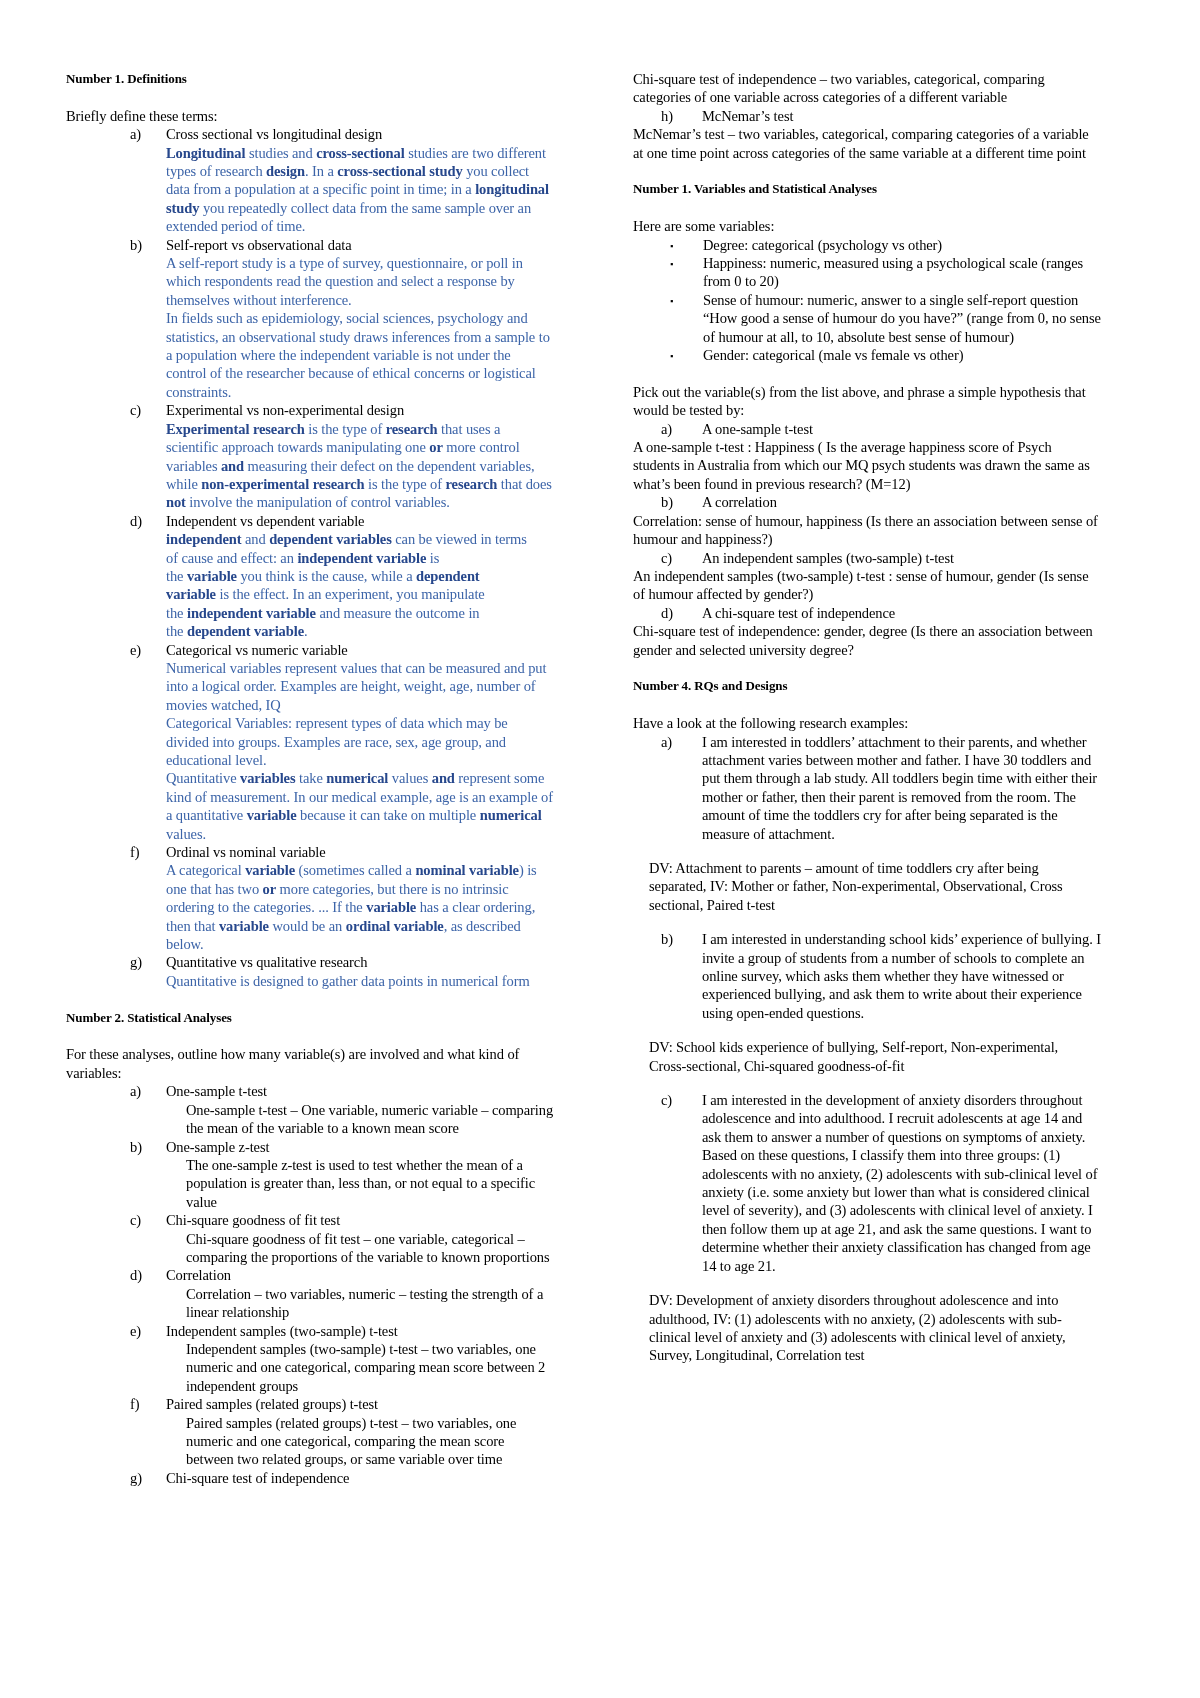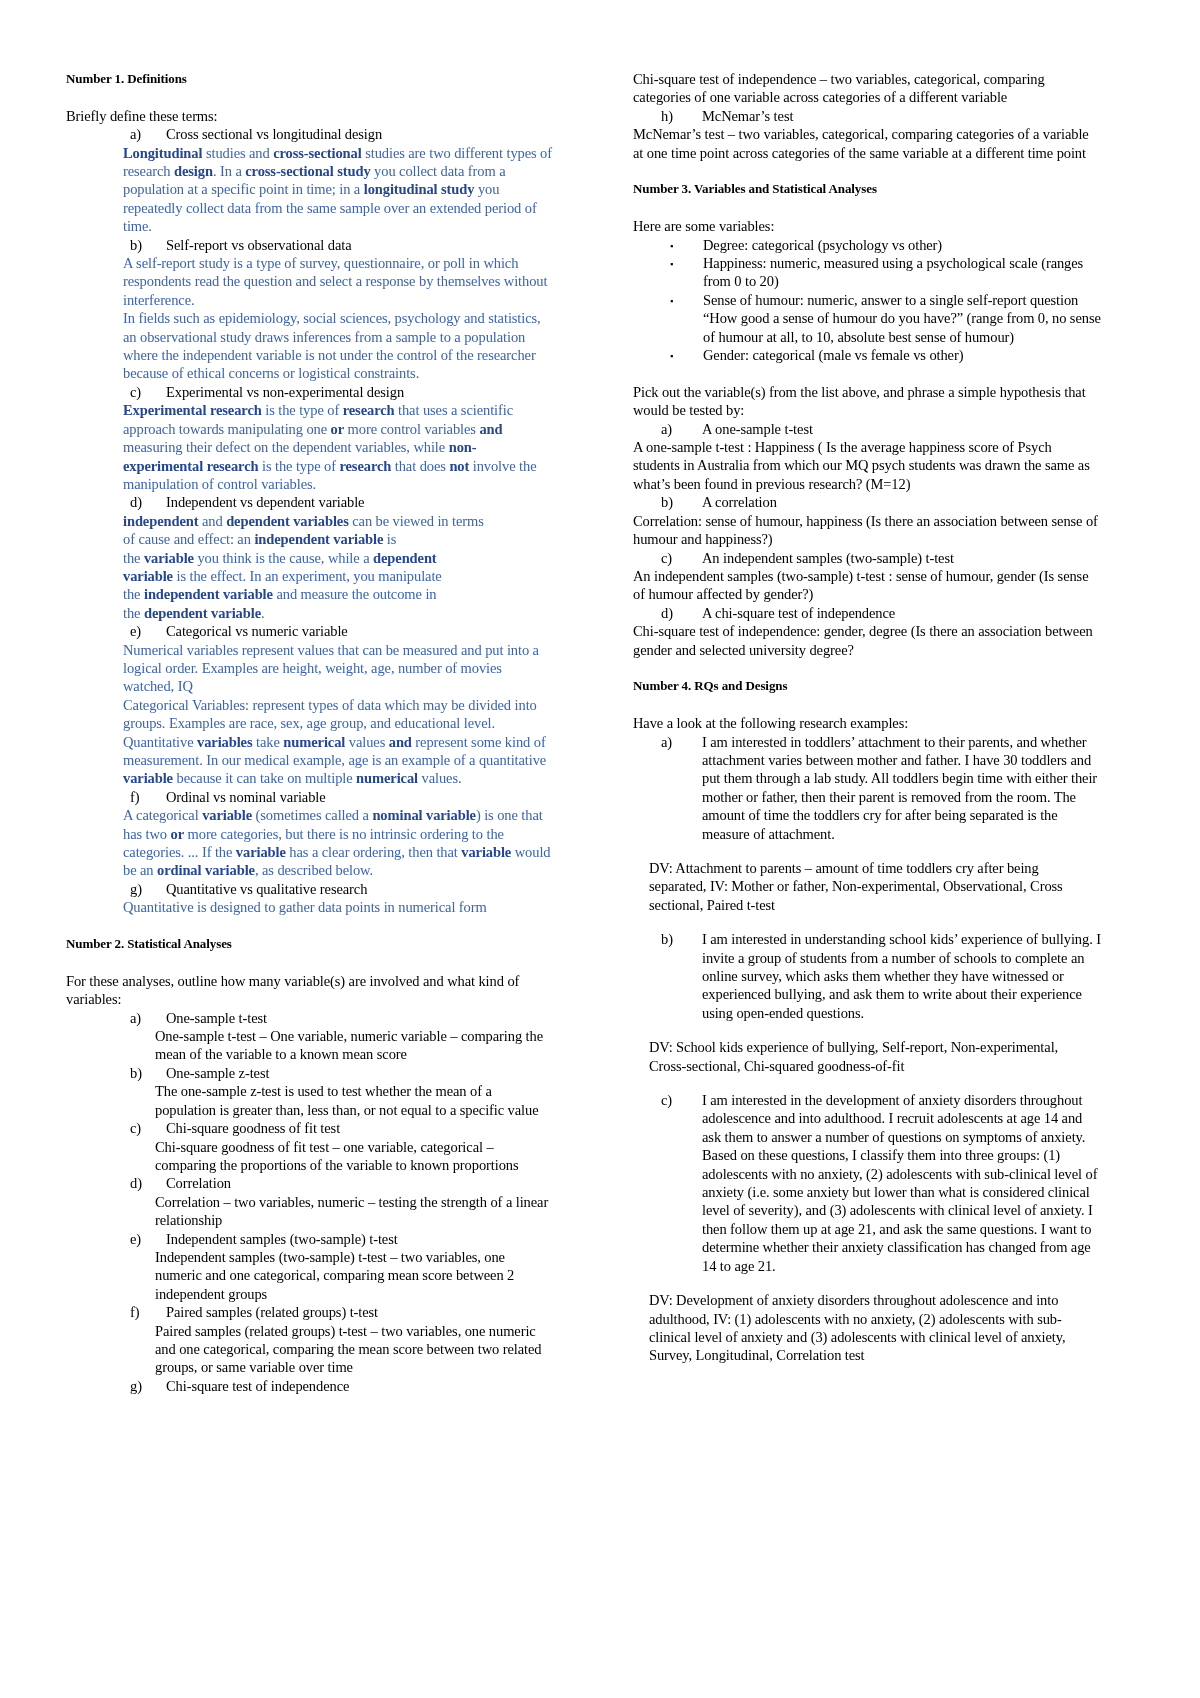--- a/index.html
+++ b/index.html
@@ -13,23 +13,23 @@
   .col1 { left:66px;  width:488px; }
   .col2 { left:633px; width:468px; }
   p { margin:0; }
   .heading { font-weight:bold; font-size:13px; }
   .space { height:18.4px; }
   .item { position:relative; }
   .col1 .item { padding-left:100px; }
   .col1 .item .label { position:absolute; left:64px; }
   .col2 .item { padding-left:69px; }
   .col2 .item .label { position:absolute; left:28px; }
-  .ans1 { margin-left:57px; color:var(--blue,#3c64a8); }
+  .ans1 { margin-left:100px; color:var(--blue,#3c64a8); }
   .ans1 b { color:var(--blue-bold,#26478c); }
-  .col1 .ans2 { margin-left:89px; }
+  .col1 .ans2 { margin-left:120px; }
   .col2 .ans2 { }
   .bullet { position:relative; padding-left:70px; }
   .bullet .glyph { position:absolute; left:37px; top:1px; font-size:9px; }
   .dv { margin:16px; }
 </style>
 </head>
 <body>
 
 <div class="page">
   <div class="col col1">
@@ -69,21 +69,21 @@
       <p class="ans2">Independent samples (two-sample) t-test – two variables, one numeric and one categorical, comparing mean score between 2 independent groups</p>
       <p class="item"><span class="label">f)</span><span class="title">Paired samples (related groups) t-test</span></p>
       <p class="ans2">Paired samples (related groups) t-test – two variables, one numeric and one categorical, comparing the mean score between two related groups, or same variable over time</p>
       <p class="item"><span class="label">g)</span><span class="title">Chi-square test of independence</span></p>
     </div>
   <div class="col col2">
       <p class="ans2">Chi-square test of independence – two variables, categorical, comparing categories of one variable across categories of a different variable</p>
       <p class="item"><span class="label">h)</span><span class="title">McNemar’s test</span></p>
       <p class="ans2">McNemar’s test – two variables, categorical, comparing categories of a variable at one time point across categories of the same variable at a different time point</p>
       <div class="space"></div>
-      <p class="heading">Number 3. Variables and Statistical Analyses</p>
+      <p class="heading">Number 1. Variables and Statistical Analyses</p>
       <div class="space"></div>
       <p class="para">Here are some variables:</p>
       <p class="bullet"><span class="glyph">▪</span><span class="btext">Degree: categorical (psychology vs other)</span></p>
       <p class="bullet"><span class="glyph">▪</span><span class="btext">Happiness: numeric, measured using a psychological scale (ranges from 0 to 20)</span></p>
       <p class="bullet"><span class="glyph">▪</span><span class="btext">Sense of humour: numeric, answer to a single self-report question “How good a sense of humour do you have?” (range from 0, no sense of humour at all, to 10, absolute best sense of humour)</span></p>
       <p class="bullet"><span class="glyph">▪</span><span class="btext">Gender: categorical (male vs female vs other)</span></p>
       <div class="space"></div>
       <p class="para">Pick out the variable(s) from the list above, and phrase a simple hypothesis that would be tested by:</p>
       <p class="item"><span class="label">a)</span><span class="title">A one-sample t-test</span></p>
       <p class="ans2">A one-sample t-test : Happiness ( Is the average happiness score of Psych students in Australia from which our MQ psych students was drawn the same as what’s been found in previous research? (M=12)</p>

